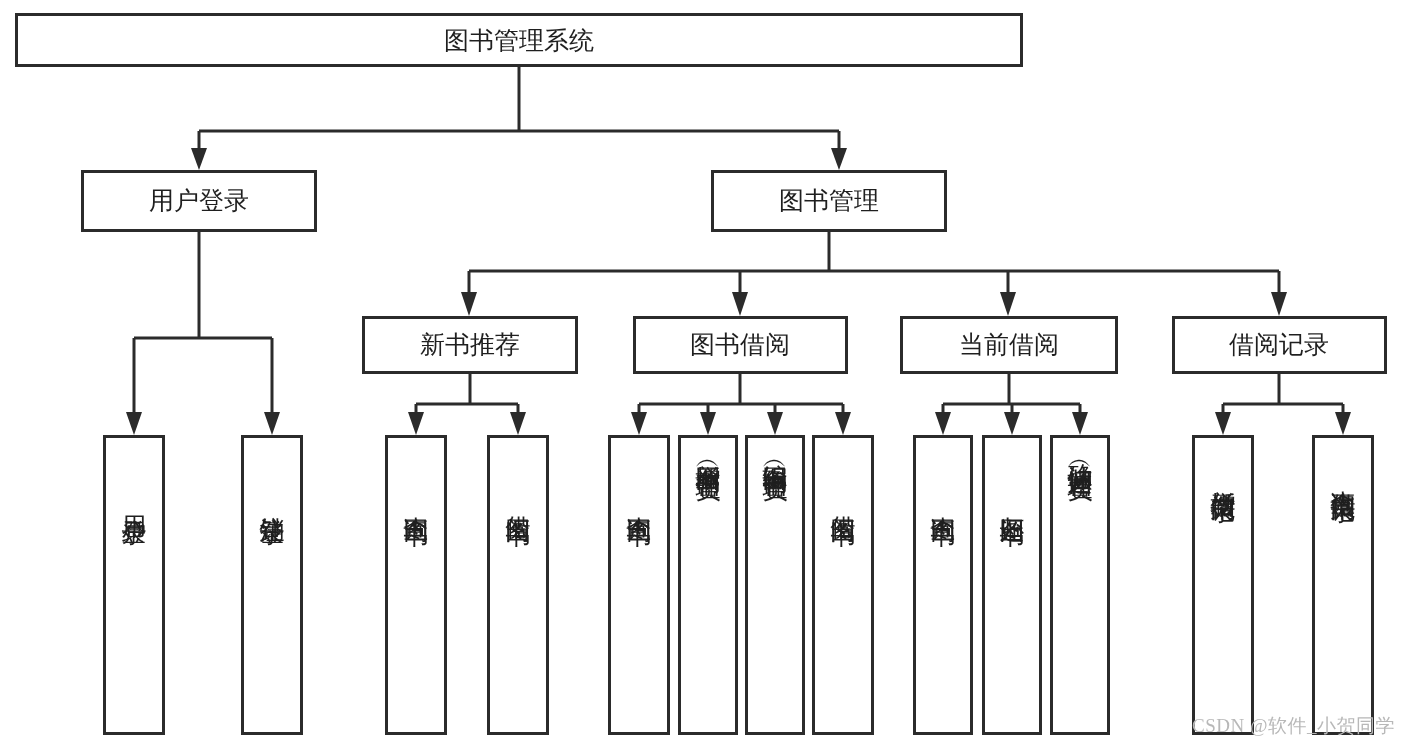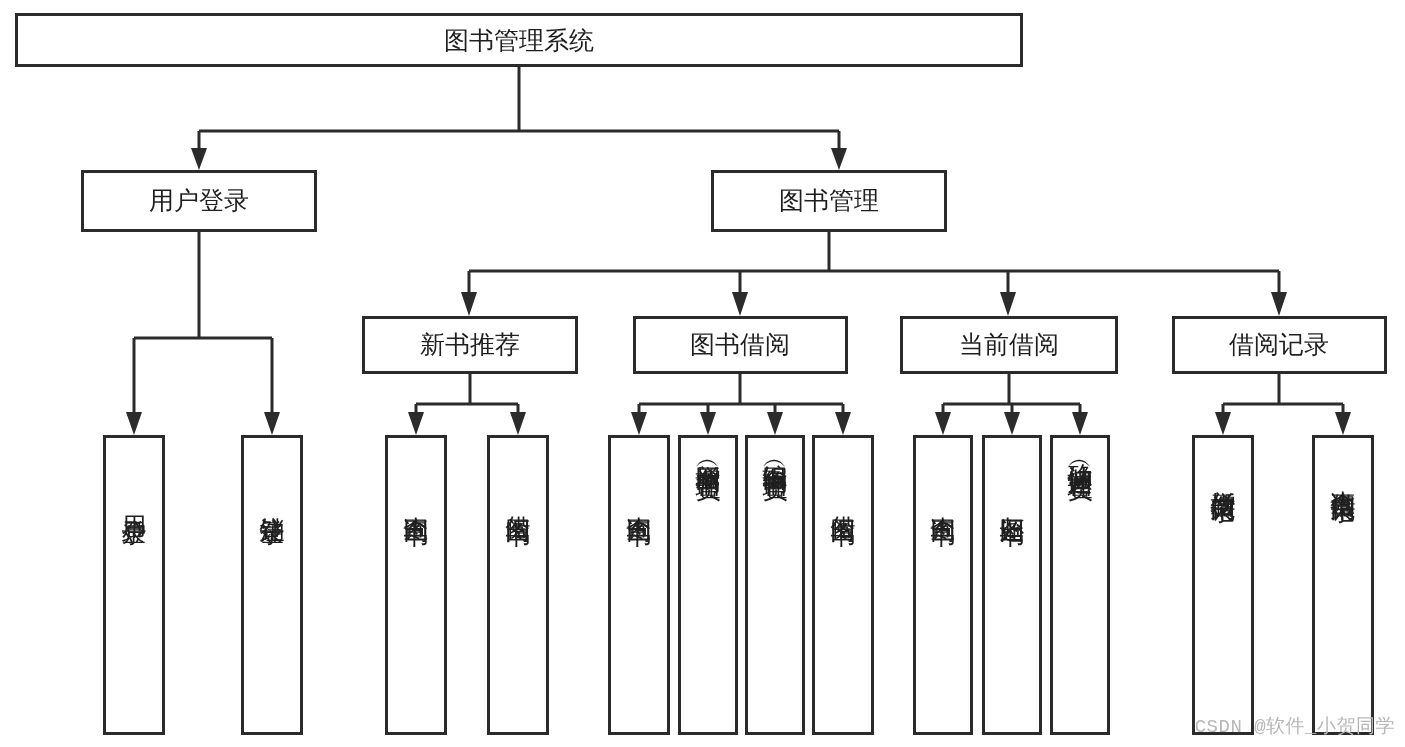--- a/index.html
+++ b/index.html
@@ -71,21 +71,21 @@
     color: #1f1f1f;
     white-space: nowrap;
     font-family: "DejaVu Sans", "Liberation Sans", sans-serif;
   }
   #watermark {
     position: absolute;
     right: 10px;
     bottom: 8px;
     color: #b8b8b8;
     font-size: 19px;
-    font-family: Liberation Mono, monospace;
+    font-family: Liberation Serif, serif;
     letter-spacing: 0.5px;
     white-space: nowrap;
   }
 </style>
 </head>
 <body>
 
 <div id="diagram-root">
 
   <svg id="tree-svg" viewBox="0 0 1405 747" xmlns="http://www.w3.org/2000/svg">

